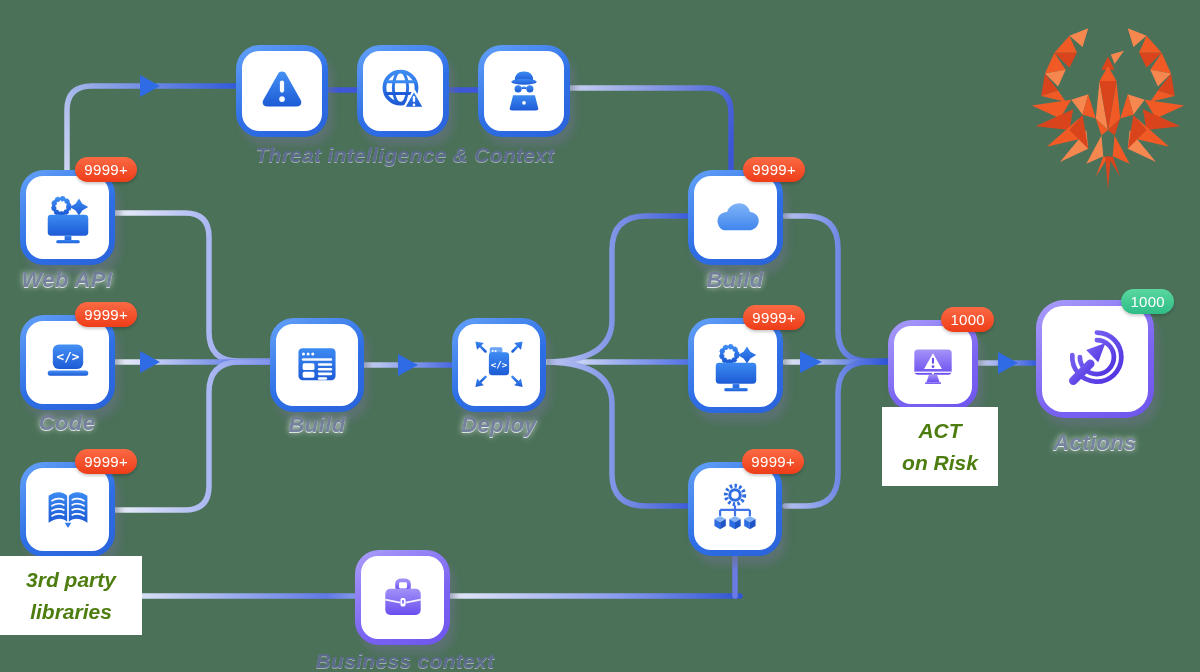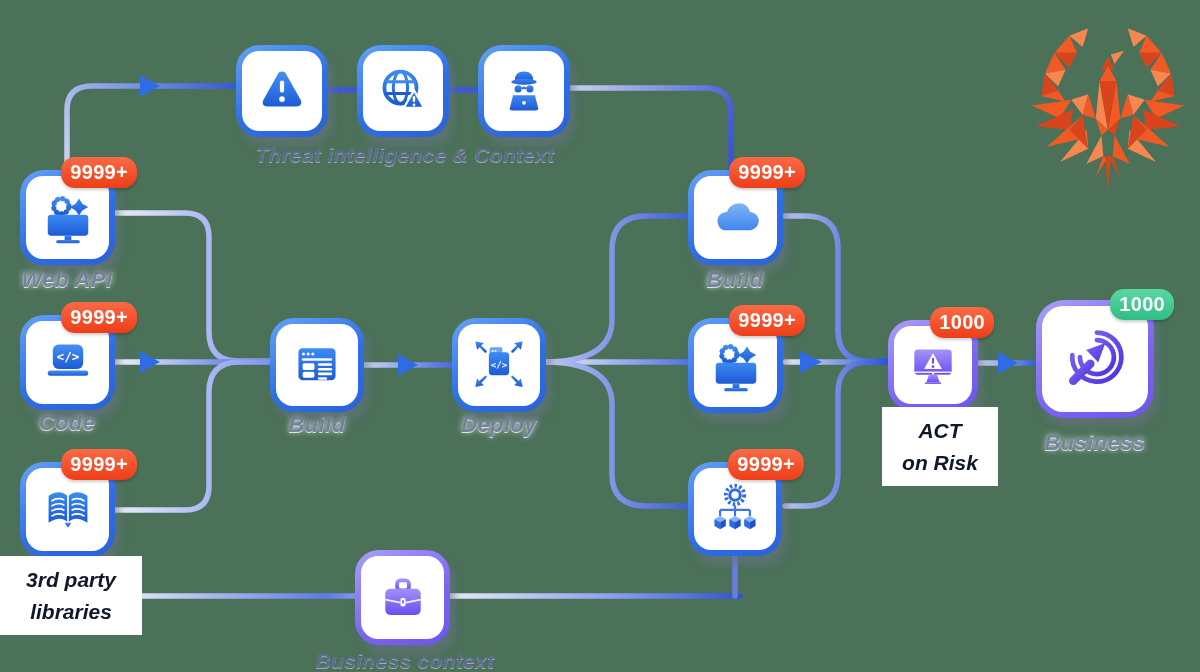--- a/index.html
+++ b/index.html
@@ -7,29 +7,29 @@
          font-family:"Liberation Sans",sans-serif;}
   #edges{position:absolute;left:0;top:0;z-index:1;}
   .node{position:absolute;z-index:3;border-radius:24px;padding:6px;box-sizing:border-box;
         background:linear-gradient(150deg,#64a2f8 0%,#2e6fe6 55%,#2a62da 100%);
         box-shadow:5px 9px 7px rgba(104,115,131,.55);}
   .node.purple{background:linear-gradient(150deg,#ab9efa 0%,#7a64f2 60%,#6e55ee 100%);}
   .node .inner{width:100%;height:100%;background:#ffffff;border-radius:17px;
         display:flex;align-items:center;justify-content:center;}
   .badge{position:absolute;top:-13px;right:-22px;z-index:4;
         background:linear-gradient(180deg,#fa6a44,#ee3d18);color:#fff;
-        font-size:20px;font-weight:700;letter-spacing:.3px;
+        font-size:15px;font-weight:400;letter-spacing:.3px;
         padding:4px 9px;border-radius:14px;box-shadow:0 2px 3px rgba(0,0,0,.2);}
   .badge.green{background:linear-gradient(180deg,#5ad7a2,#2fbd85);}
   .lbl{position:absolute;z-index:2;text-align:center;font-weight:700;white-space:pre-line;font-style:italic;}
   .lbl.faded{color:#76839f;font-size:22px;letter-spacing:.4px;
         text-shadow:0 1px 0 rgba(255,255,255,.75),0 0 6px rgba(255,255,255,.8);}
   .lbl.group{color:#5d6b8f;font-size:21px;letter-spacing:.3px;
         text-shadow:0 1px 0 rgba(255,255,255,.45);}
-  .lbl.card{background:#ffffff;color:#0f172a;font-size:21px;line-height:1.5;
+  .lbl.card{background:#ffffff;color:#4d7c0f;font-size:21px;line-height:1.5;
         padding:8px 6px;z-index:4;}
   #logo{position:absolute;left:1028px;top:12px;z-index:2;}
 </style>
 </head>
 <body>
 
 <div id="stage">
 
 <svg id="edges" width="1200" height="672" viewBox="0 0 1200 672">
   <defs>
@@ -404,21 +404,21 @@
 <div class="lbl faded" style="left:-13px;top:267px;width:160px">Web API</div>
 <div class="lbl faded" style="left:-13px;top:410px;width:160px">Code</div>
 <div class="lbl card" style="left:0px;top:556px;width:130px">3rd party
 libraries</div>
 <div class="lbl group" style="left:245px;top:143px;width:320px">Threat intelligence &amp; Context</div>
 <div class="lbl faded" style="left:237px;top:412px;width:160px">Build</div>
 <div class="lbl faded" style="left:419px;top:412px;width:160px">Deploy</div>
 <div class="lbl faded" style="left:655px;top:267px;width:160px">Build</div>
 <div class="lbl card" style="left:882px;top:407px;width:104px">ACT
 on Risk</div>
-<div class="lbl faded" style="left:1015px;top:430px;width:160px">Business</div>
+<div class="lbl faded" style="left:1015px;top:430px;width:160px">Actions</div>
 <div class="lbl group" style="left:305px;top:649px;width:200px">Business context</div>
 
 <svg id="logo" width="160" height="185" viewBox="0 0 170 190">
   <g id="pw">
     <polygon points="64,14 44,22 58,34" fill="#F6874F"></polygon>
     <polygon points="44,22 28,40 52,40" fill="#F15A24"></polygon>
     <polygon points="52,40 28,40 44,56" fill="#D9441D"></polygon>
     <polygon points="28,40 18,62 40,58" fill="#F15A24"></polygon>
     <polygon points="40,58 18,62 32,76" fill="#F6874F"></polygon>
     <polygon points="18,62 14,86 32,80" fill="#D9441D"></polygon>

